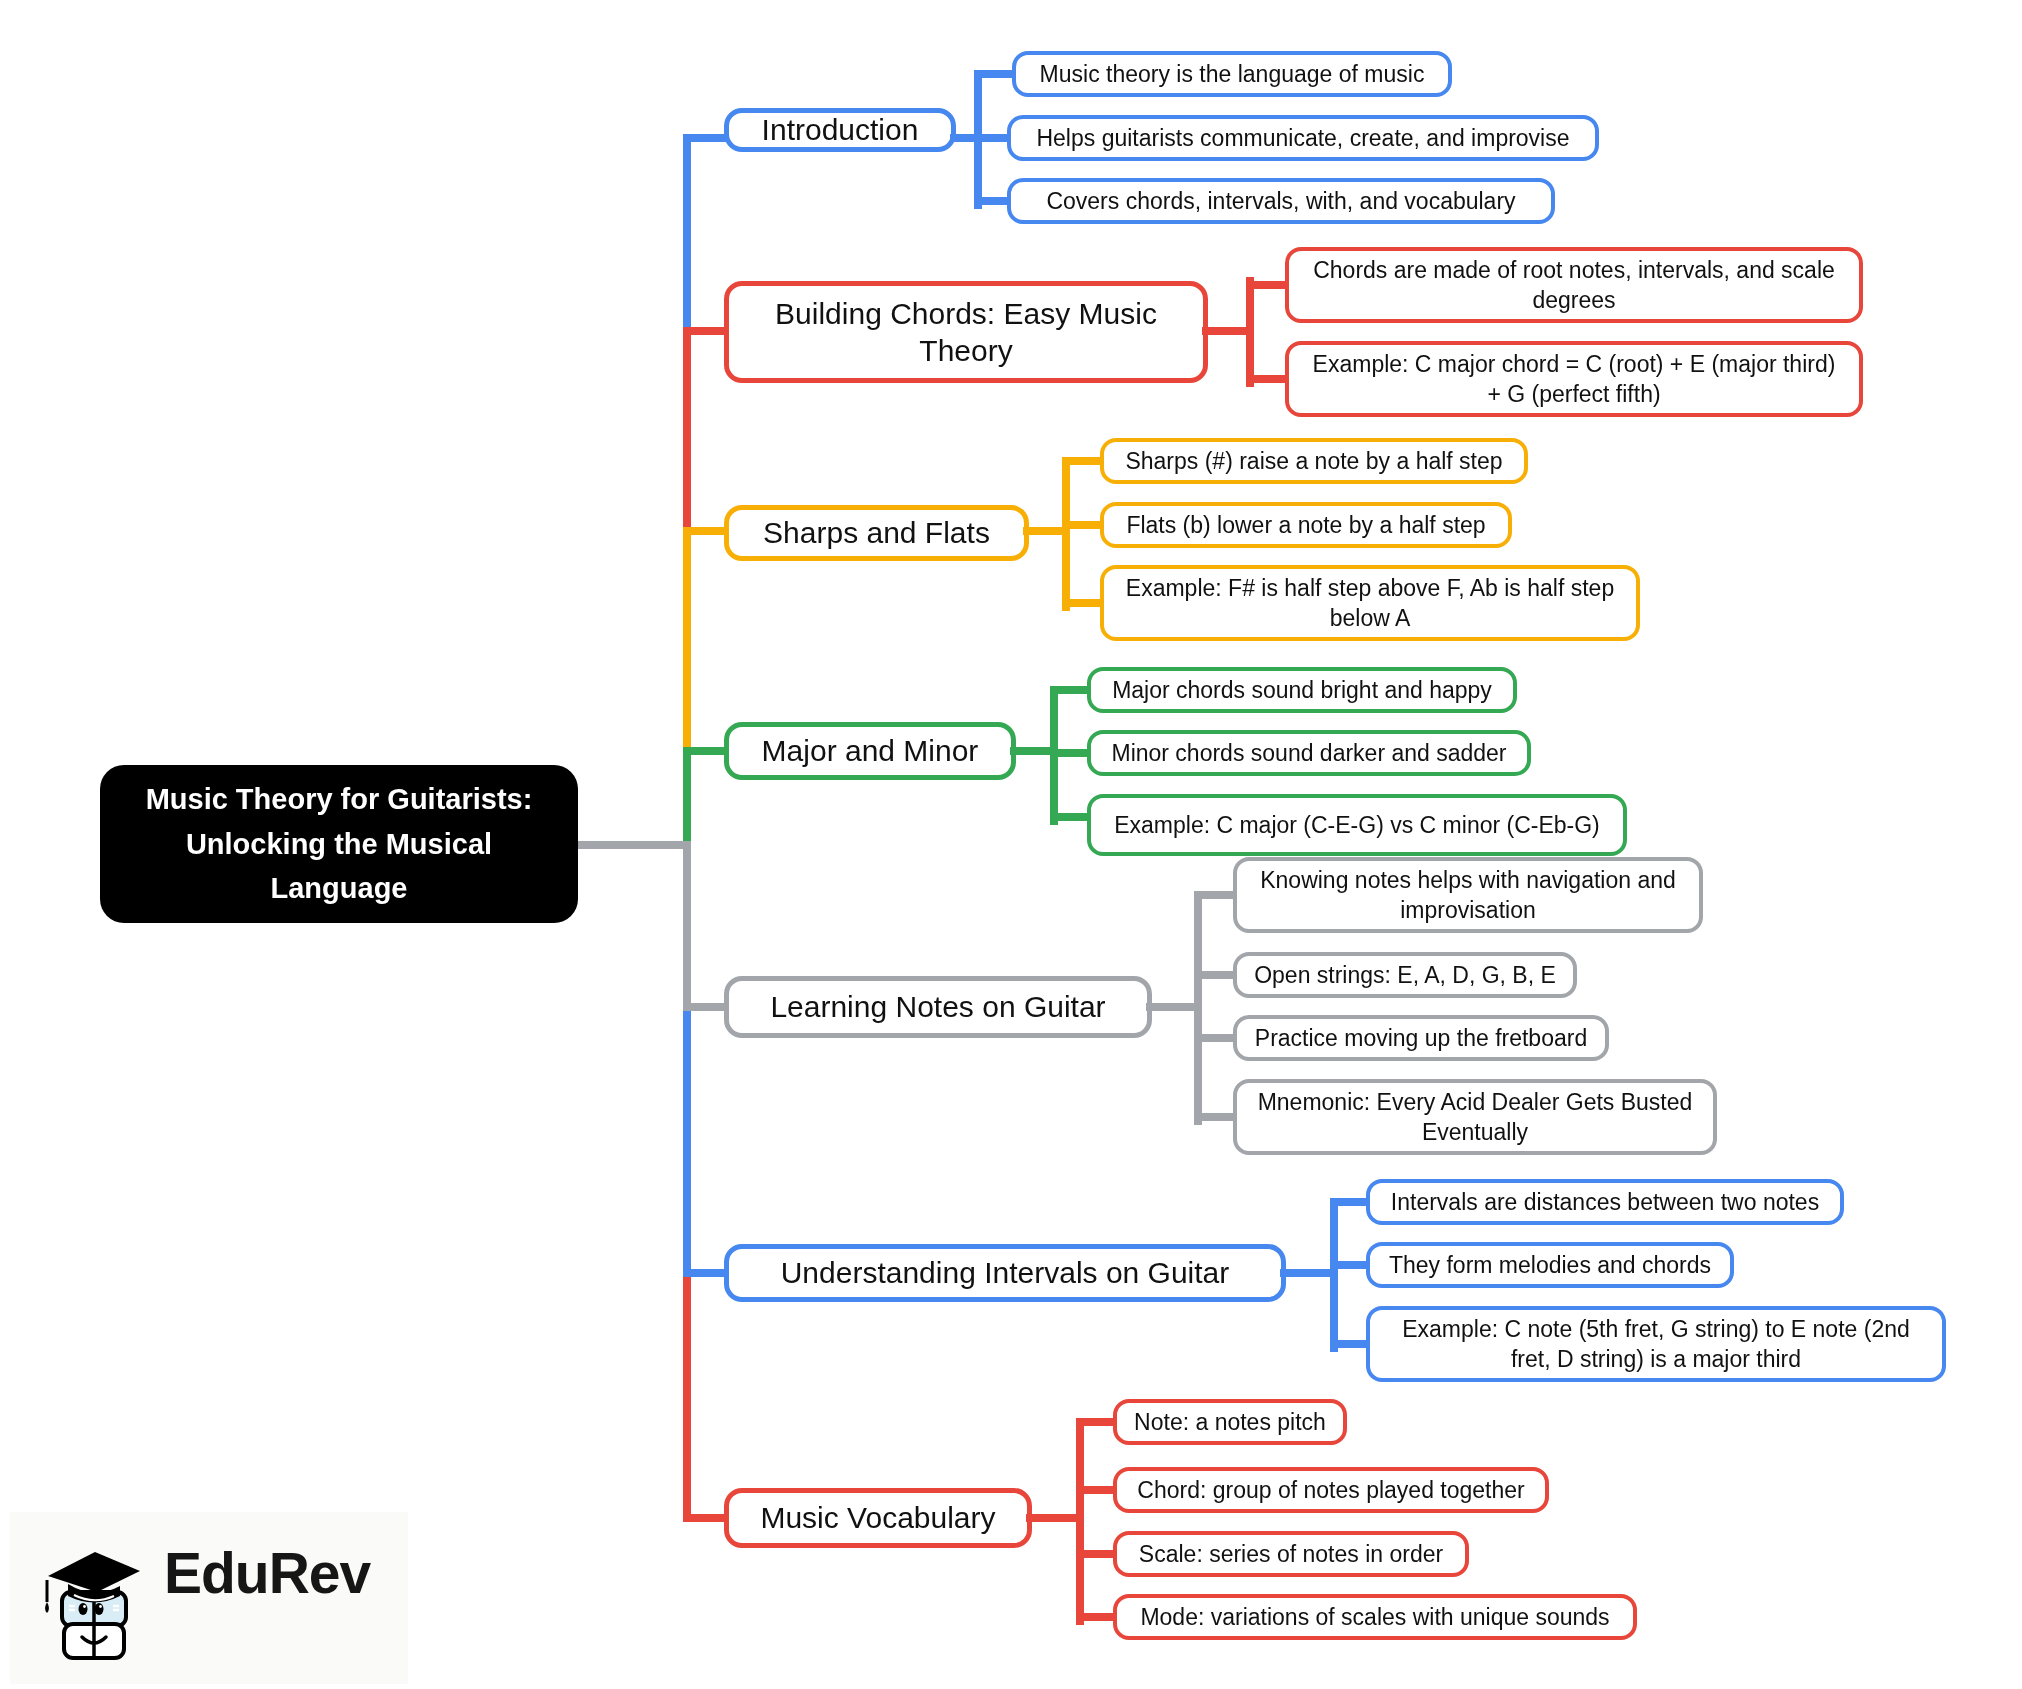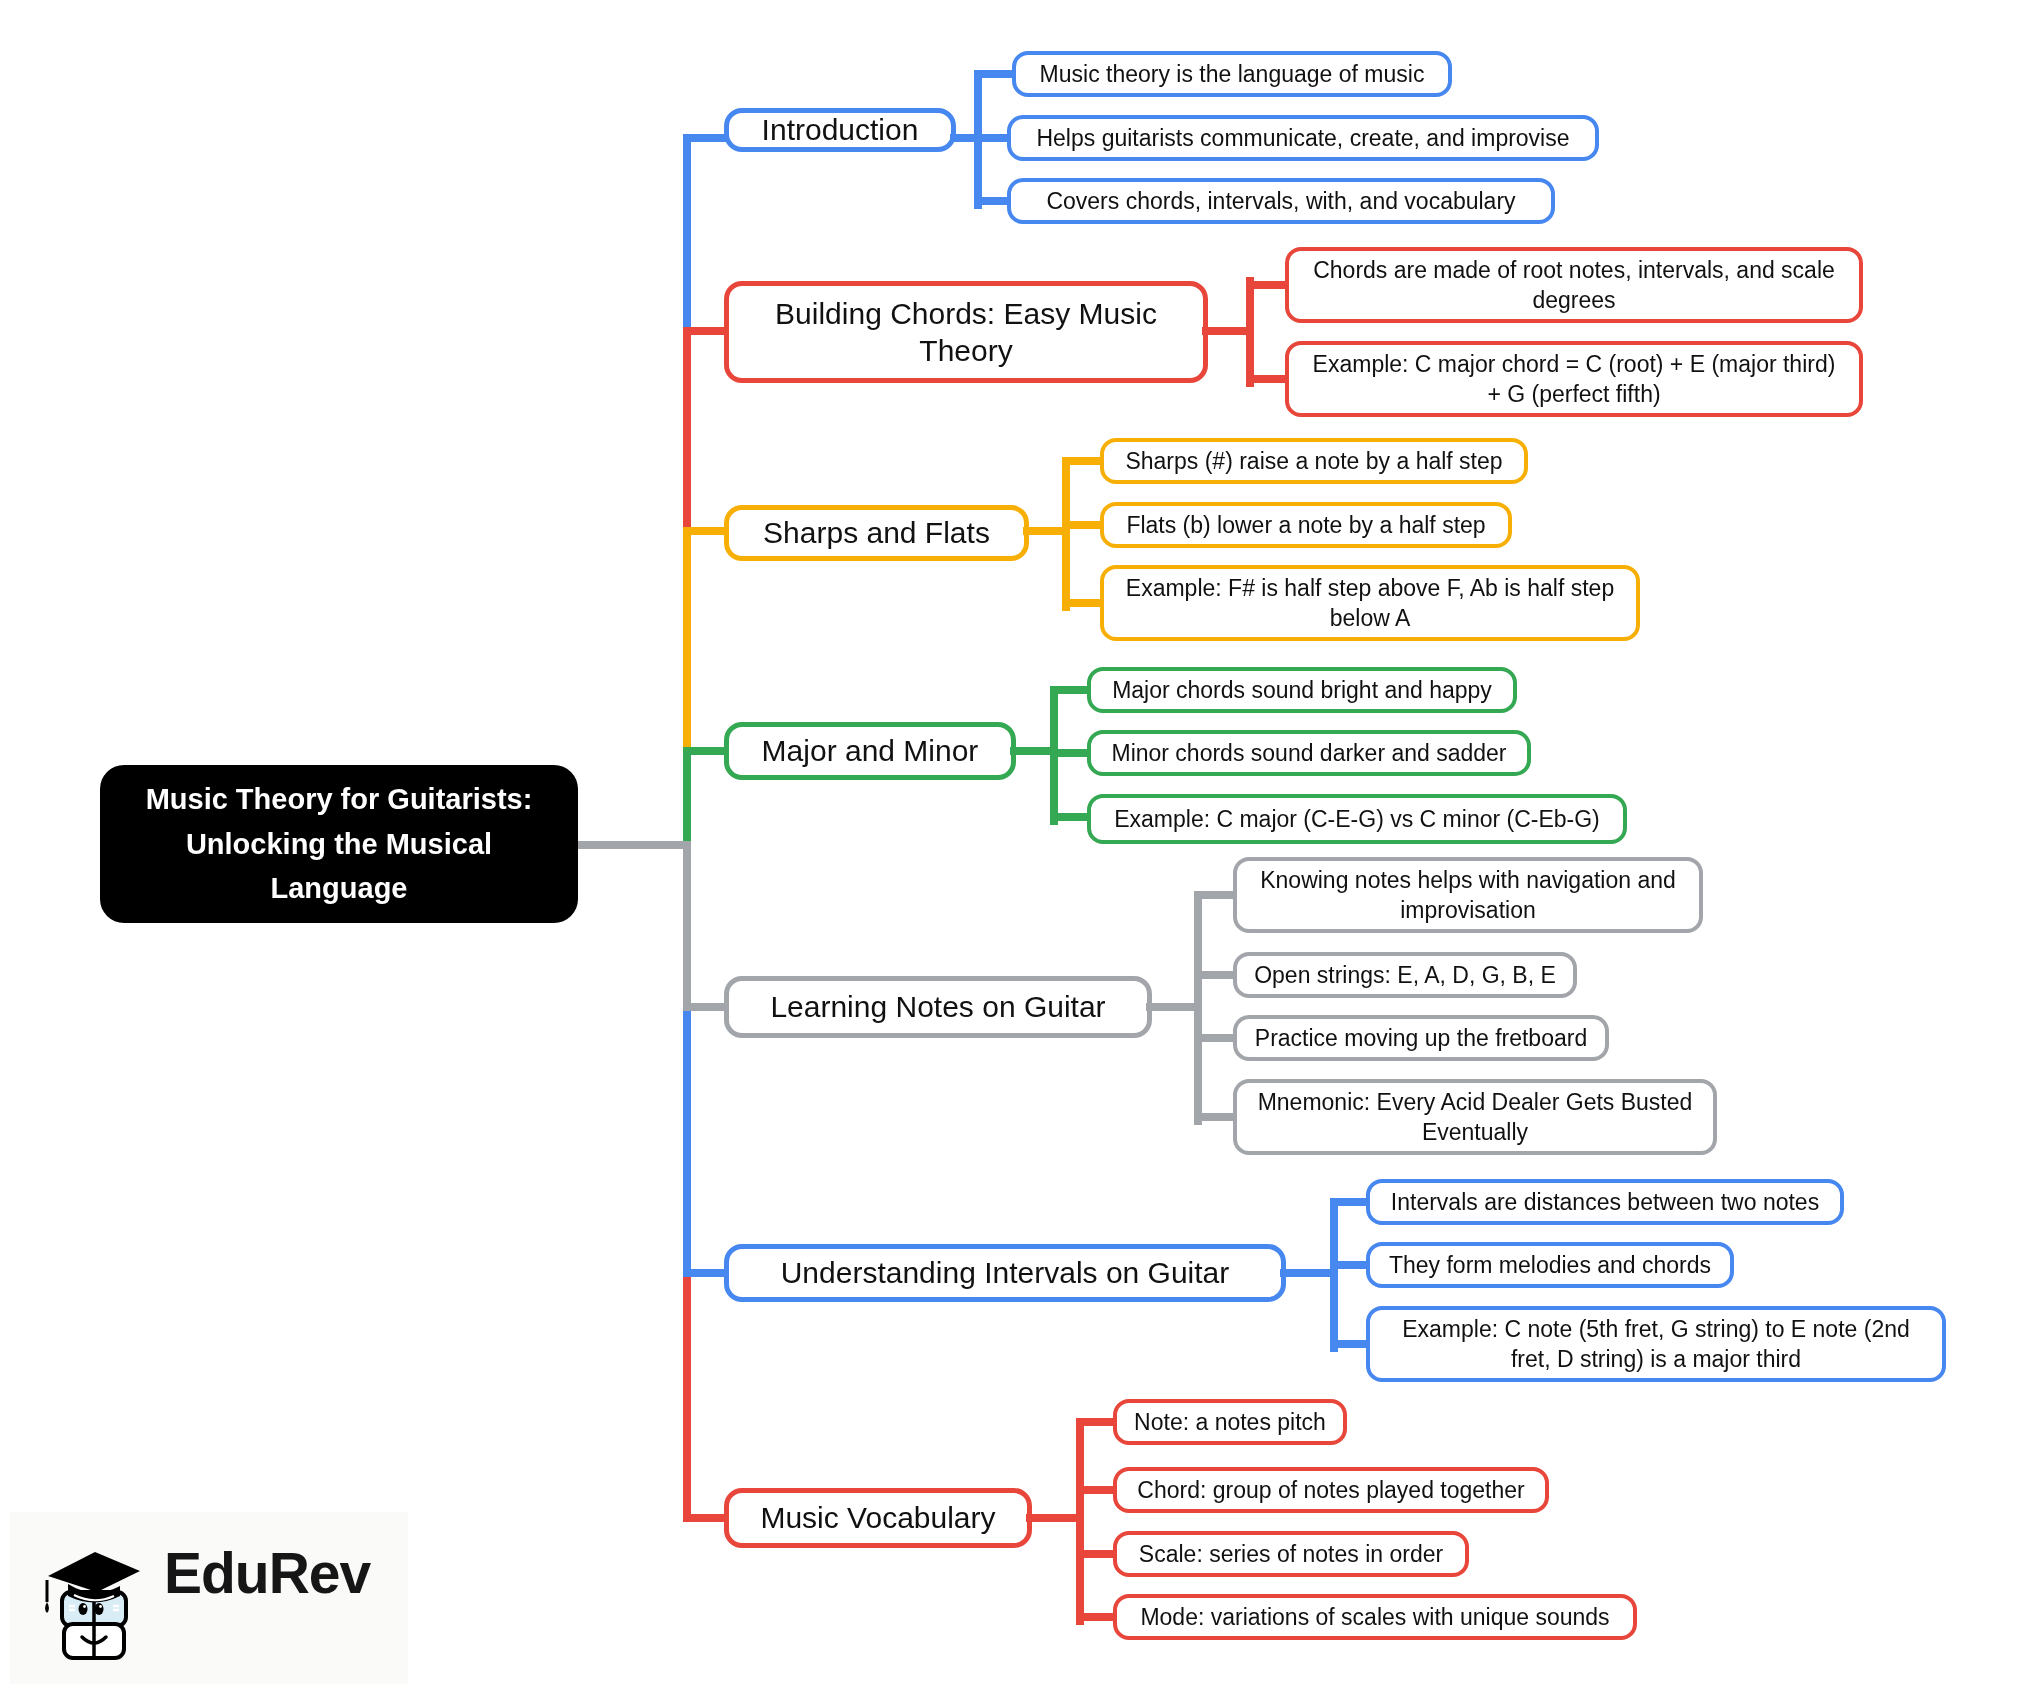--- a/index.html
+++ b/index.html
@@ -75,21 +75,21 @@
   <div class="node leaf b-yellow" style="left:1100px;top:565px;width:540px;height:76px">Example: F# is half step above F, Ab is half step below A</div>
 
   <div class="node label b-green" style="left:724px;top:722px;width:292px;height:58px">Major and Minor</div>
   <div class="ln c-green" style="left:1010px;top:747px;width:48px;height:8px"></div>
   <div class="ln c-green" style="left:1050px;top:686px;width:8px;height:139px"></div>
   <div class="ln c-green" style="left:1054px;top:686px;width:37px;height:8px"></div>
   <div class="ln c-green" style="left:1054px;top:749px;width:37px;height:8px"></div>
   <div class="ln c-green" style="left:1054px;top:813px;width:37px;height:8px"></div>
   <div class="node leaf b-green" style="left:1087px;top:730px;width:444px;height:46px">Minor chords sound darker and sadder</div>
   <div class="node leaf b-green" style="left:1087px;top:667px;width:430px;height:46px">Major chords sound bright and happy</div>
-  <div class="node leaf b-green" style="left:1087px;top:794px;width:540px;height:50px">Example: C major (C-E-G) vs C minor (C-Eb-G)</div>
+  <div class="node leaf b-green" style="left:1087px;top:794px;width:540px;height:62px">Example: C major (C-E-G) vs C minor (C-Eb-G)</div>
 
   <div class="node label b-gray" style="left:724px;top:976px;width:428px;height:62px">Learning Notes on Guitar</div>
   <div class="ln c-gray" style="left:1146px;top:1003px;width:56px;height:8px"></div>
   <div class="ln c-gray" style="left:1194px;top:891px;width:8px;height:234px"></div>
   <div class="ln c-gray" style="left:1198px;top:891px;width:39px;height:8px"></div>
   <div class="ln c-gray" style="left:1198px;top:971px;width:39px;height:8px"></div>
   <div class="ln c-gray" style="left:1198px;top:1034px;width:39px;height:8px"></div>
   <div class="ln c-gray" style="left:1198px;top:1113px;width:39px;height:8px"></div>
   <div class="node leaf b-gray" style="left:1233px;top:857px;width:470px;height:76px">Knowing notes helps with navigation and improvisation</div>
   <div class="node leaf b-gray" style="left:1233px;top:952px;width:344px;height:46px">Open strings: E, A, D, G, B, E</div>

